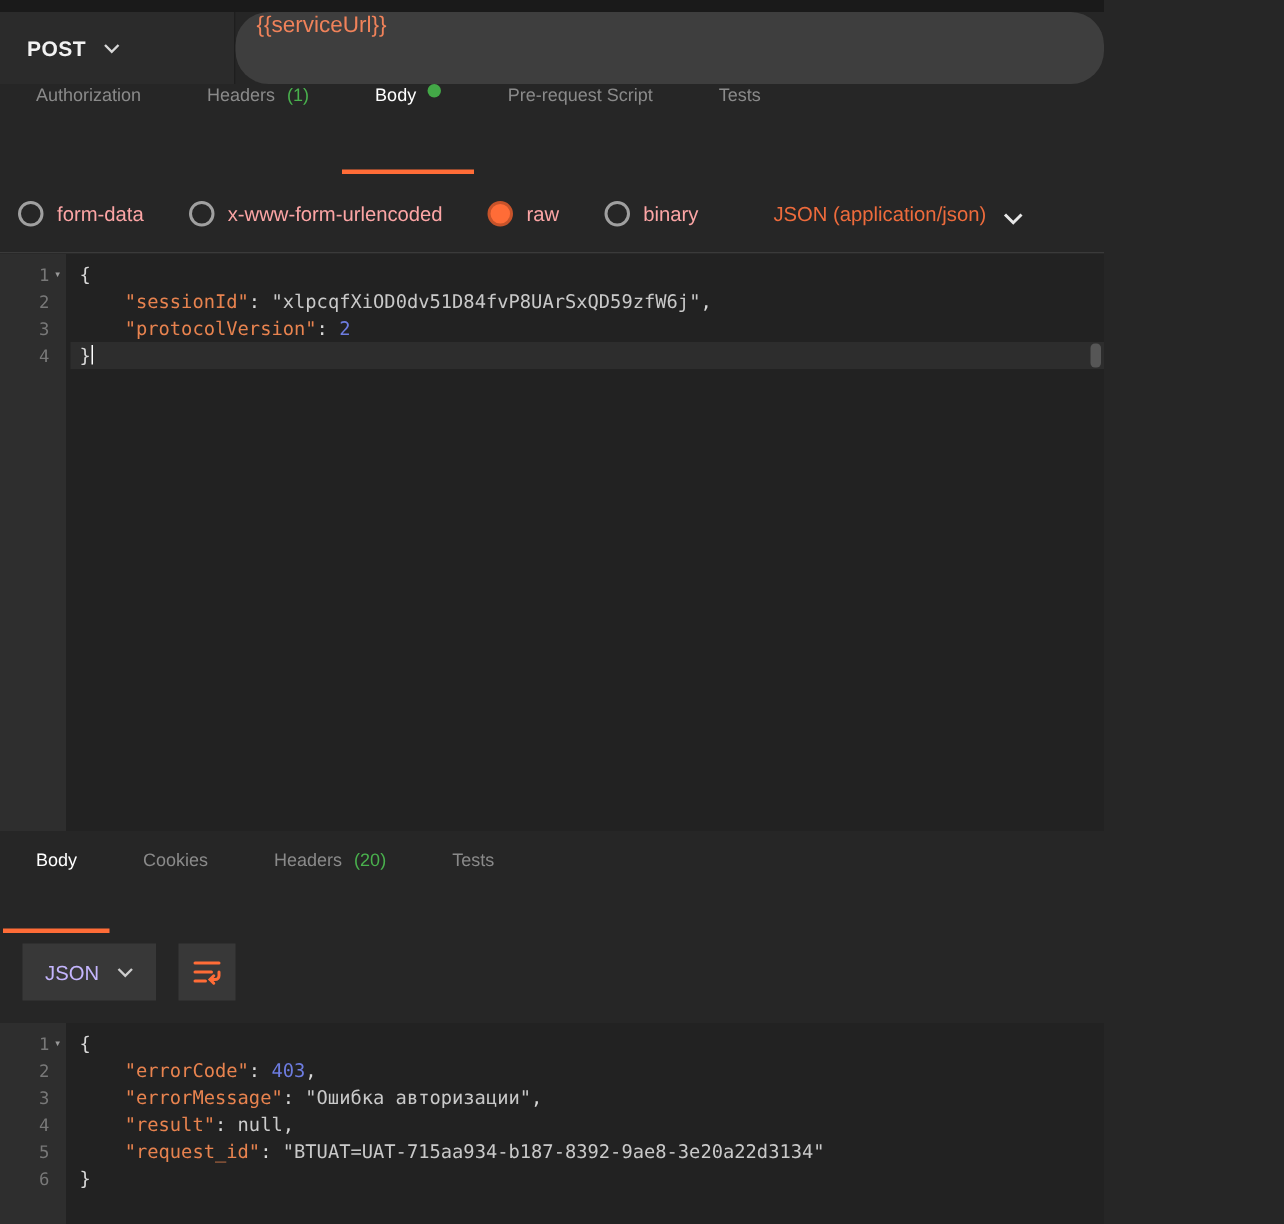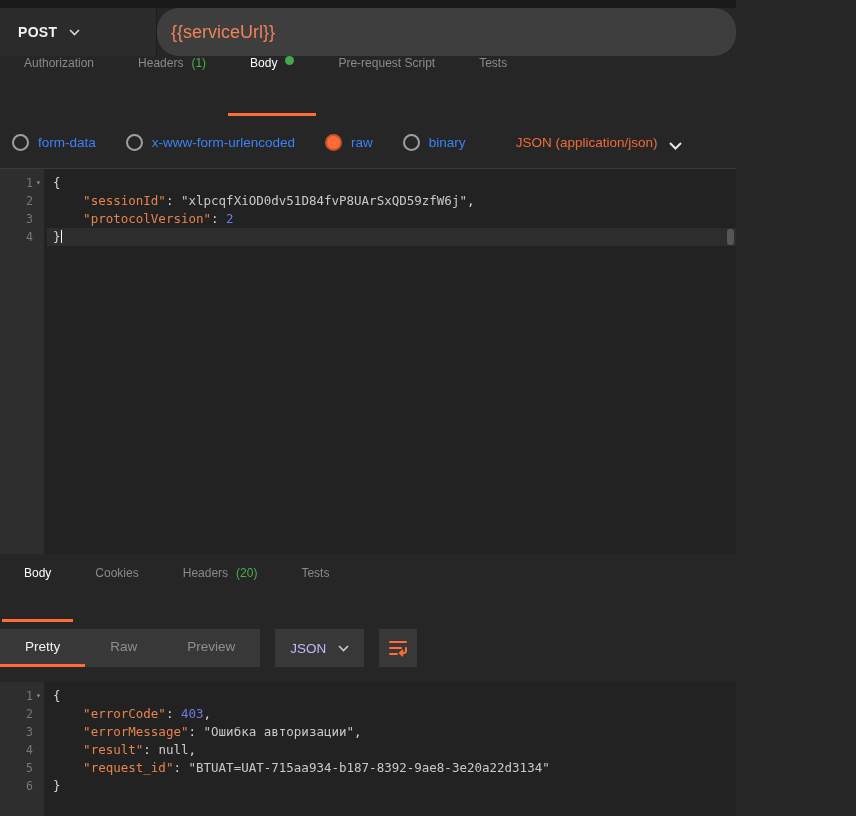--- a/index.html
+++ b/index.html
@@ -3,37 +3,37 @@
 <meta charset="utf-8">
 <style>
   html,body{margin:0;padding:0;}
   body{width:856px;height:816px;background:#262626;font-family:"Liberation Sans",sans-serif;overflow:hidden;}
   .app{display:flex;flex-direction:column;width:736px;height:816px;}
   .top-strip{flex:0 0 8px;background:#1a1a1a;}
   
   .url-row{display:flex;flex:0 0 48px;}
   .method-select{flex:0 0 138px;background:#2b2b2b;display:flex;align-items:center;gap:12px;padding-left:18px;cursor:pointer;border-right:1px solid #1e1e1e;}
   .method-label{color:#f2f2f2;font-size:14px;font-weight:bold;letter-spacing:.3px;}
-  .url-input{flex:1;background:#3e3e3e;display:flex;align-items:center;padding-left:14px;font-size:18px;white-space:nowrap;overflow:hidden;border-radius:22px;}
+  .url-input{flex:1;background:#3e3e3e;display:flex;align-items:flex-start;padding-left:14px;font-size:15px;white-space:nowrap;overflow:hidden;border-radius:22px;}
   .url-var{color:#f0825a;}
   .url-path{color:#cfcfcf;}
   
   .tabs{display:flex;padding-left:2px;}
   .req-tabs{flex:0 0 60px;}
   .resp-tabs{flex:0 0 56px;margin-top:12px;}
   .tab{display:flex;align-items:flex-start;gap:8px;padding:0 22px;font-size:12px;color:#8a8a8a;border-bottom:3px solid transparent;cursor:pointer;}
   .tab.active{color:#ffffff;border-bottom-color:#ff6c37;}
   .tab-count{color:#49b04d;}
   .green-dot{width:9px;height:9px;border-radius:50%;background:#43a847;}
   
   .mode-row{flex:0 0 52px;display:flex;align-items:center;padding-left:12px;border-bottom:1px solid #3a3a3a;}
   .radio-item{display:flex;align-items:center;gap:9px;margin-right:30px;cursor:pointer;}
   .radio{width:13px;height:13px;border-radius:50%;border:2px solid #a0a0a0;}
   .radio.selected{border-color:#c7532a;background:#ff6c37;}
-  .radio-label{color:#3b82f6;font-size:13.5px;}
+  .radio-label{color:#fca5a5;font-size:13.5px;}
   .ct-select{display:flex;align-items:flex-end;gap:12px;margin-left:20px;cursor:pointer;}
   .ct-label{color:#ee6b3c;font-size:13.5px;}
   
   .editor{position:relative;background:#222;font-family:"DejaVu Sans Mono","Liberation Mono",monospace;font-size:12.5px;padding-top:5px;overflow:hidden;}
   .editor::before{content:"";position:absolute;left:0;top:0;width:44px;height:100%;background:#2e2e2e;}
   .req-editor{flex:0 0 380px;}
   .resp-editor{flex:1;}
   .code-line{position:relative;display:flex;height:18px;line-height:18px;}
   .gutter{flex:0 0 44px;display:flex;align-items:center;justify-content:flex-end;padding-right:3px;}
   .lnum{color:#787878;font-size:11.5px;}
@@ -161,31 +161,20 @@
     <div class="tab">
         <span>Headers</span>
         <span class="tab-count">(20)</span>
       </div>
     <div class="tab">
         <span>Tests</span>
       </div>
   </div>
 
   <div class="resp-controls">
-    <div class="seg">
-      <div class="seg-item active">
-          <span>Pretty</span>
-        </div>
-      <div class="seg-item">
-          <span>Raw</span>
-        </div>
-      <div class="seg-item">
-          <span>Preview</span>
-        </div>
-    </div>
     <div class="fmt-select">
       <span class="fmt-label">JSON</span>
       <svg width="11" height="7" viewBox="0 0 11 7">
           <polyline points="1,1 5.5,5.5 10,1" fill="none" stroke="#ccc" stroke-width="1.6"></polyline>
         </svg>
     </div>
     <div class="icon-btn">
       <svg width="22" height="18" viewBox="0 0 22 18">
           <g fill="none" stroke="#ff6c37" stroke-width="2" stroke-linecap="round">
             <path d="M3 3h16"></path>

